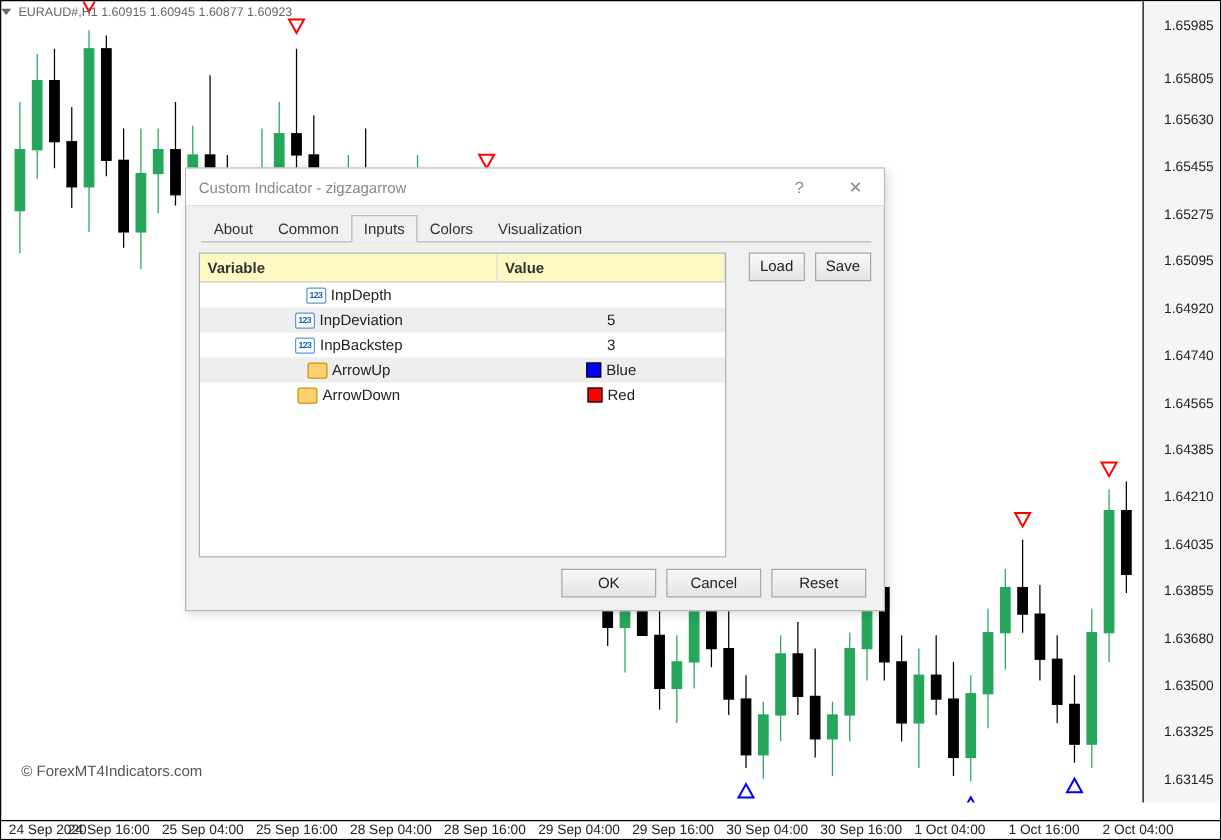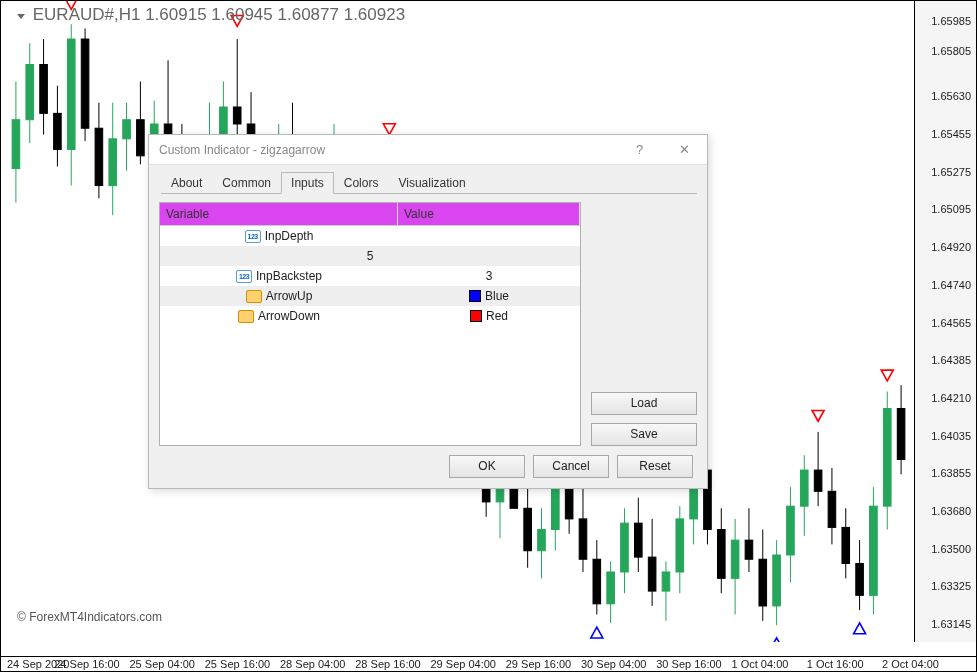--- a/index.html
+++ b/index.html
@@ -66,23 +66,23 @@
     height: 641px;
   }
   .chart-svg {
     position: absolute;
     left: 0;
     top: 0;
   }
 
   .top-label {
     position: absolute;
-    left: 16px;
+    left: 0;
     top: 4px;
-    font-size: 17px;
+    font-size: 10px;
     color: #666;
     z-index: 2;
   }
   .sym-arrow {
     display: inline-block;
     width: 0;
     height: 0;
     margin-right: 3px;
     border-left: 4px solid transparent;
     border-right: 4px solid transparent;
@@ -173,21 +173,22 @@
     flex: 1;
     height: 244px;
     background: #fff;
     border: 1px solid #b0b0b0;
     font-size: 12px;
     overflow: hidden;
   }
   .grid-header {
     display: flex;
     border-bottom: 1px solid #ccc;
-    background: #d946ef;
+    background: #fef9c3;
+    font-weight: bold;
   }
   .grid-header .col {
     padding: 4px 6px;
     border-right: 1px solid #e0e0e0;
     color: #333;
   }
   .grid-rows { }
   .grid-row {
     display: flex;
     height: 20px;
@@ -232,21 +233,21 @@
     display: inline-block;
     width: 12px;
     height: 12px;
     border: 1px solid #000;
   }
   .swatch.blue { background: #0000ff; }
   .swatch.red { background: #ff0000; }
 
   .side-buttons {
     display: flex;
-    flex-direction: column;
+    flex-direction: row;
     justify-content: flex-end;
     gap: 8px;
     width: 106px;
   }
   .btn {
     height: 23px;
     background: linear-gradient(#f8f8f8,#e4e4e4);
     border: 1px solid #a8a8a8;
     font-size: 12px;
     color: #222;
@@ -418,21 +419,21 @@
     <div class="top-label">
       <span class="sym-arrow"></span>
       <span>EURAUD#,H1  1.60915 1.60945 1.60877 1.60923</span>
     </div>
 
     <div class="watermark">© ForexMT4Indicators.com</div>
   </div>
 
   <div class="price-axis" id="price-axis">
       <div class="price-tick" style="top: 20px;">1.65985</div>
-      <div class="price-tick" style="top: 50px;">1.65805</div>
+      <div class="price-tick" style="top: 62px;">1.65805</div>
       <div class="price-tick" style="top: 95.375px;">1.65630</div>
       <div class="price-tick" style="top: 133.062px;">1.65455</div>
       <div class="price-tick" style="top: 170.75px;">1.65275</div>
       <div class="price-tick" style="top: 208.438px;">1.65095</div>
       <div class="price-tick" style="top: 246.125px;">1.64920</div>
       <div class="price-tick" style="top: 283.812px;">1.64740</div>
       <div class="price-tick" style="top: 321.5px;">1.64565</div>
       <div class="price-tick" style="top: 359.188px;">1.64385</div>
       <div class="price-tick" style="top: 396.875px;">1.64210</div>
       <div class="price-tick" style="top: 434.562px;">1.64035</div>
@@ -483,20 +484,24 @@
             <div class="col col-val">Value</div>
           </div>
           <div class="grid-rows" id="grid-rows">
               <div class="grid-row">
                 <div class="cell col-var">
                   <span class="icon-int">123</span>
                   <span>InpDepth</span>
                 </div>
               </div>
               <div class="grid-row alt">
+                <div class="cell col-var">
+                  <span class="icon-int">123</span>
+                  <span>InpDeviation</span>
+                </div>
                 <div class="cell col-val">
                   <span>5</span>
                 </div>
               </div>
               <div class="grid-row">
                 <div class="cell col-var">
                   <span class="icon-int">123</span>
                   <span>InpBackstep</span>
                 </div>
                 <div class="cell col-val">

